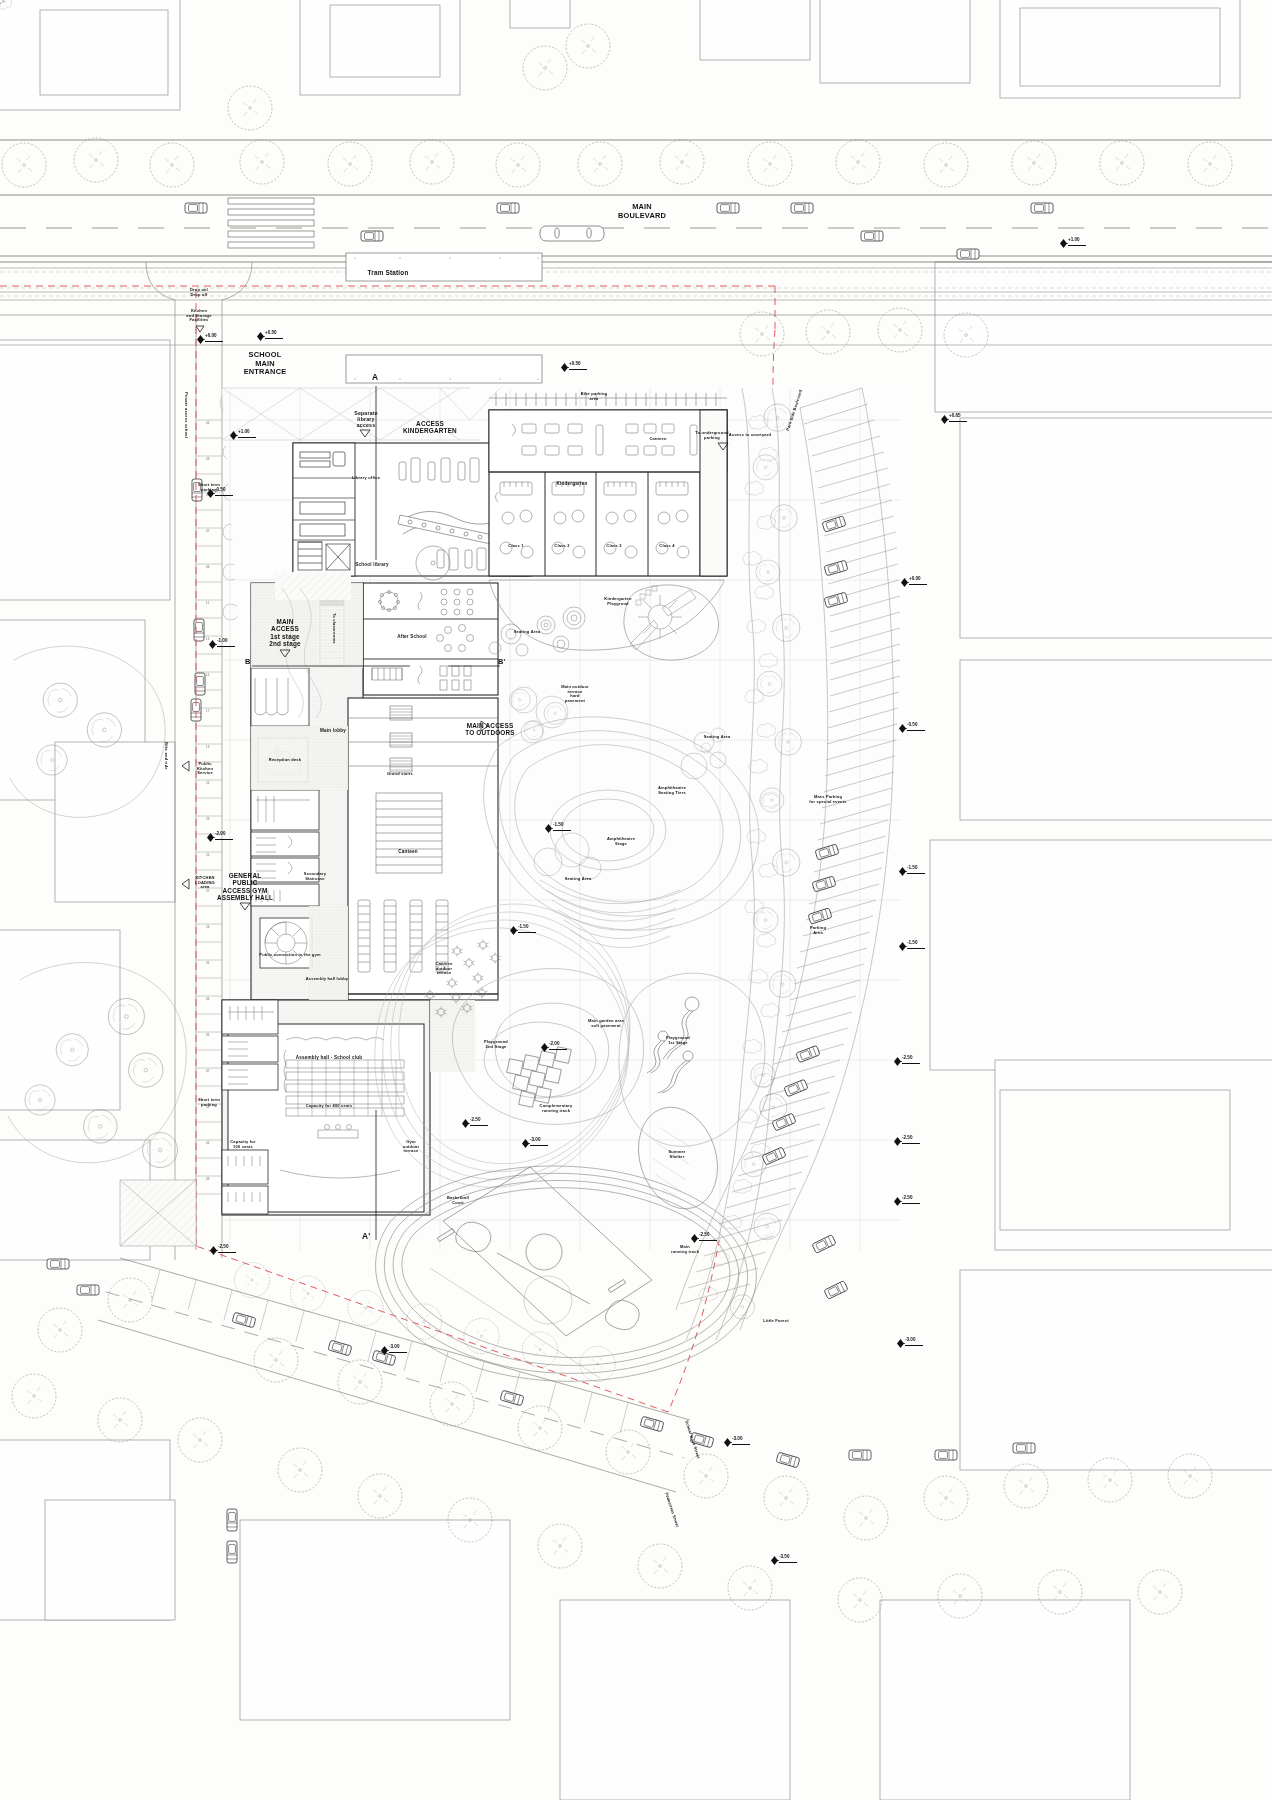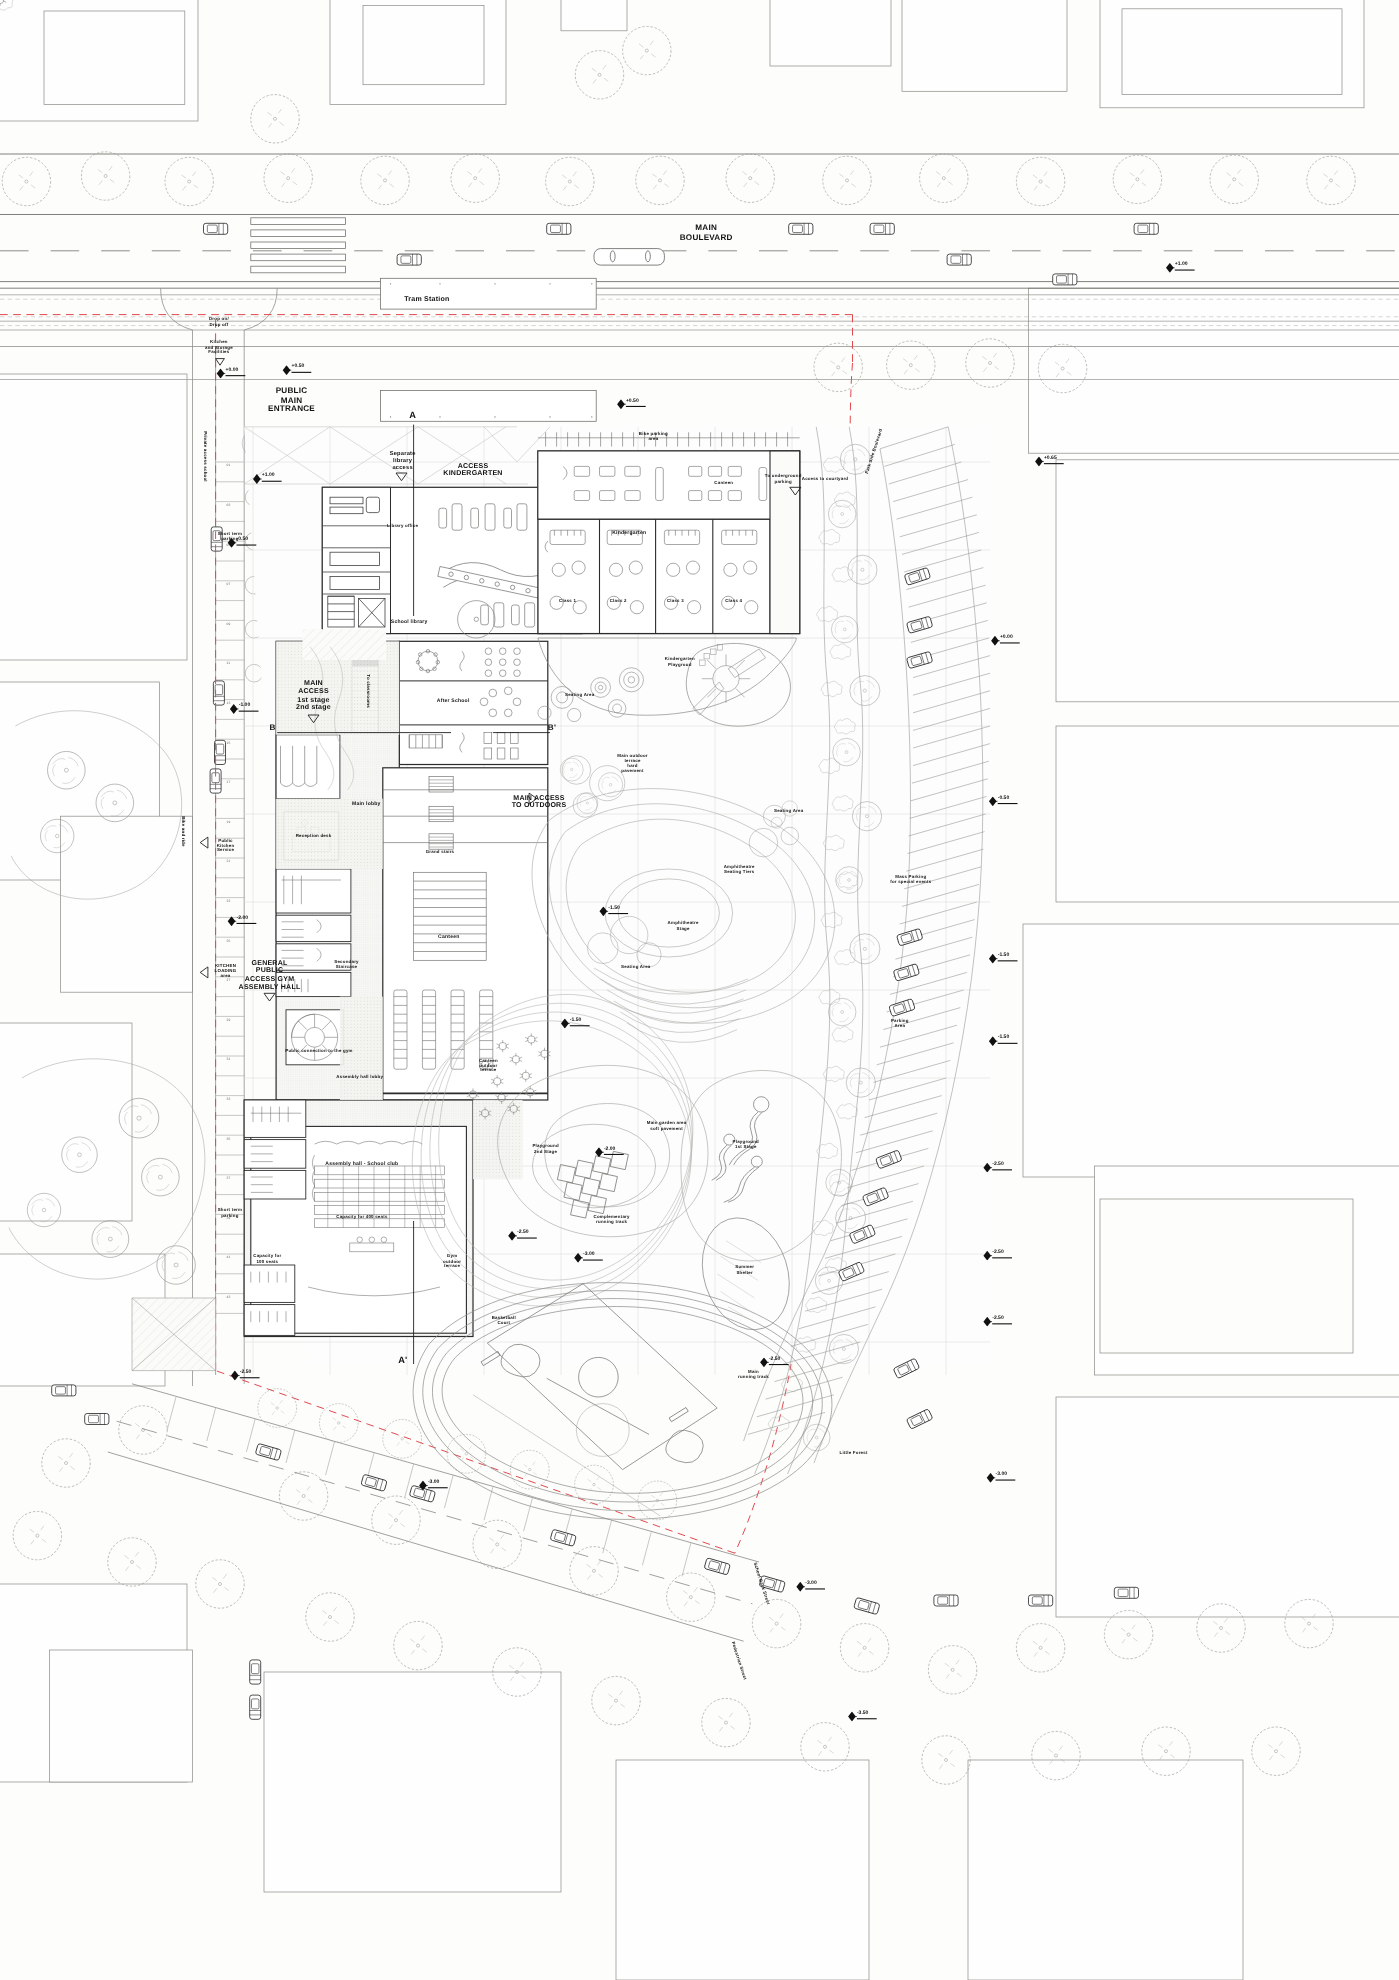--- a/index.html
+++ b/index.html
@@ -1158,21 +1158,21 @@
 
 <div class="lbl c t7" style="left:642px;top:203px;">MAIN
 BOULEVARD</div>
 <div class="lbl c t6" style="left:388px;top:269px;">Tram Station</div>
 <div class="lbl l t4 rot90" style="left:188px;top:392px;transform:rotate(90deg);transform-origin:0 0;">Private access school</div>
 <div class="lbl l t4 rot90" style="left:168px;top:742px;transform:rotate(90deg);transform-origin:0 0;">Bike and ride</div>
 <div class="lbl l t4" style="left:786px;top:430px;transform:rotate(-72deg);transform-origin:0 0;">Park Side Boulevard</div>
 <div class="lbl l t4" style="left:688px;top:1420px;transform:rotate(72deg);transform-origin:0 0;">School Back Street</div>
 <div class="lbl l t4" style="left:668px;top:1492px;transform:rotate(72deg);transform-origin:0 0;">Pedestrian Street</div>
 
-<div class="lbl c t7" style="left:265px;top:351px;">PUBLIC
+<div class="lbl c t7" style="left:265px;top:351px;">SCHOOL
 MAIN
 ENTRANCE</div>
 <div class="lbl c t6" style="left:430px;top:420px;">ACCESS
 KINDERGARTEN</div>
 <div class="lbl c t5" style="left:366px;top:411px;">Separate
 library
 access</div>
 <div class="lbl c t6" style="left:285px;top:618px;">MAIN
 ACCESS
 1st stage

